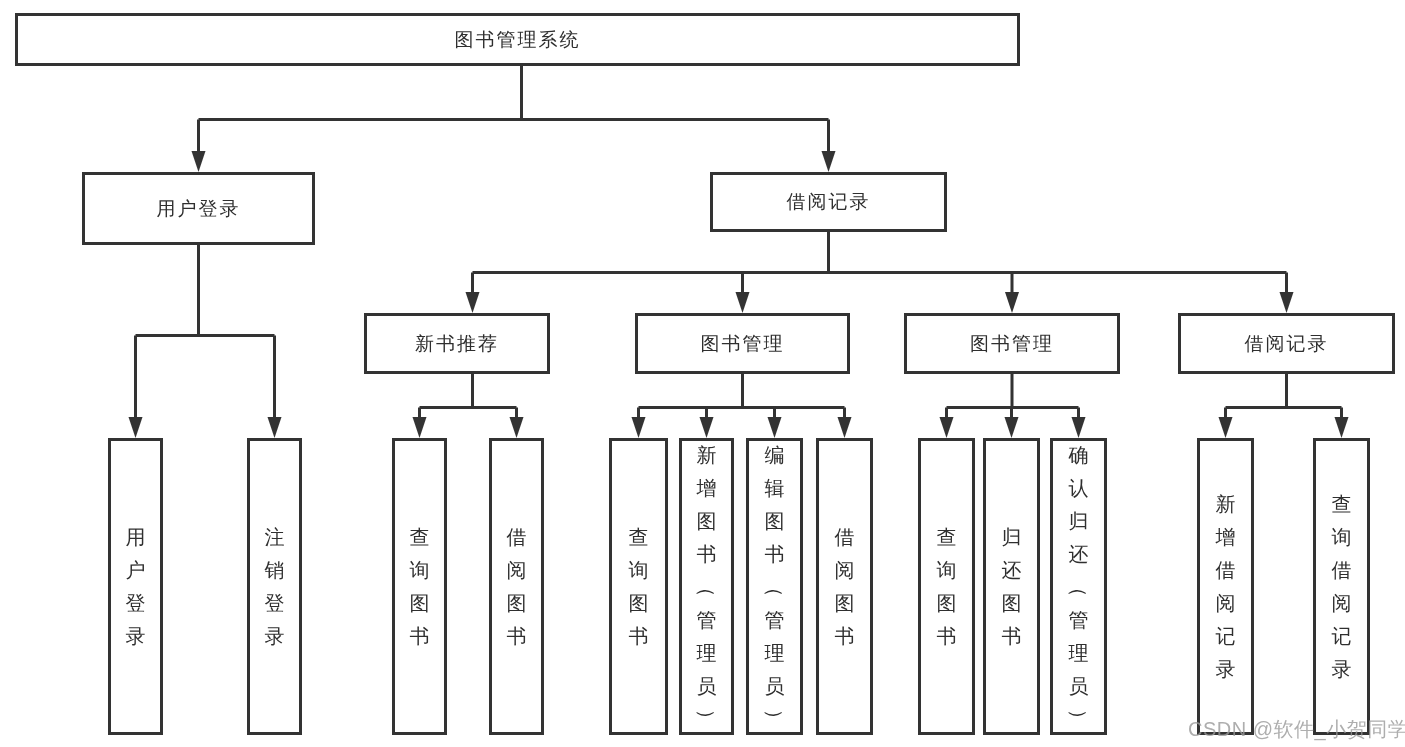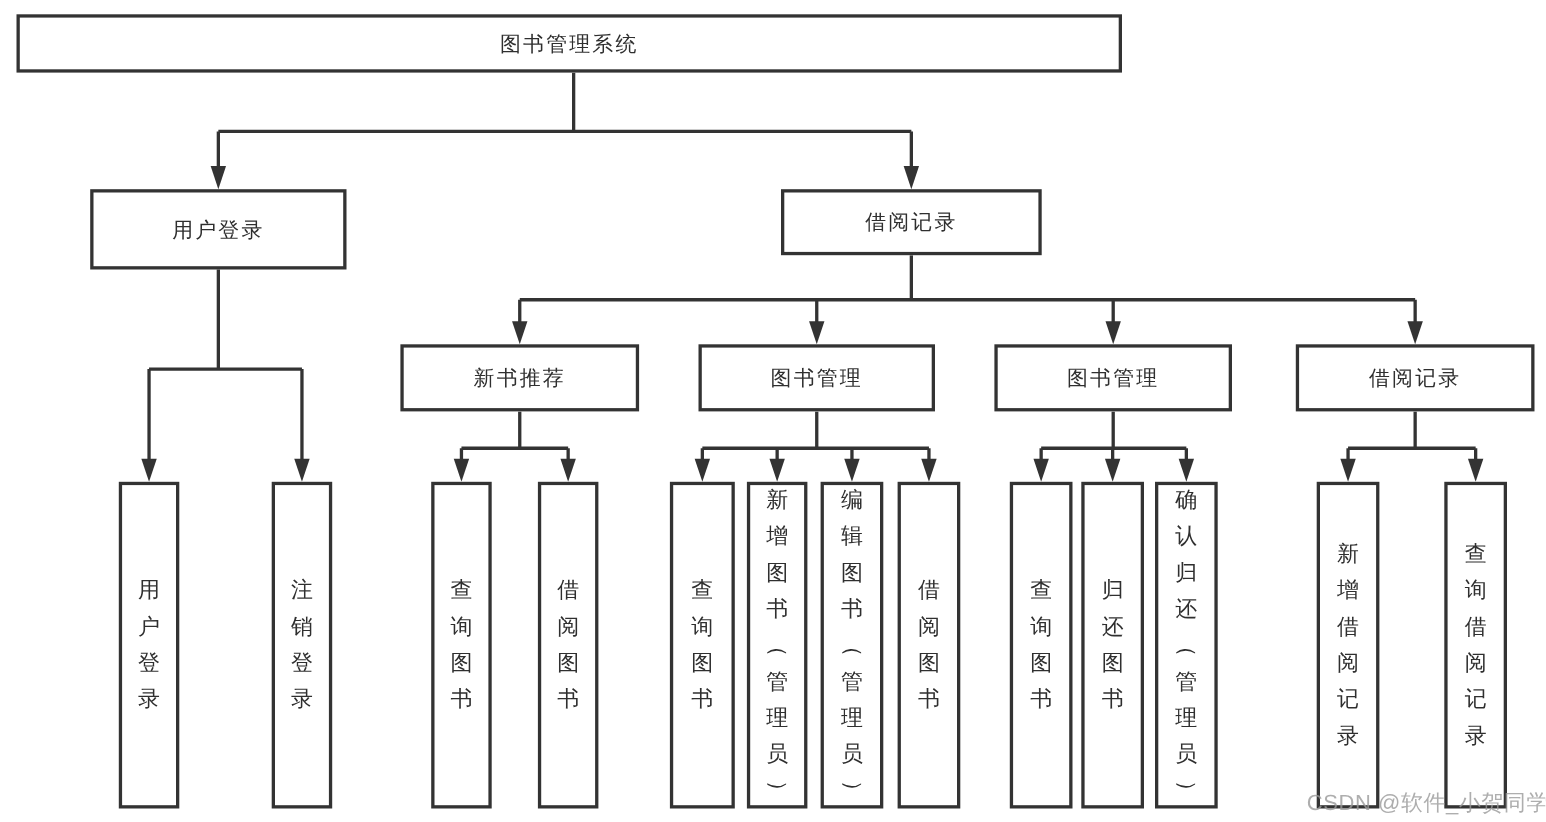--- a/index.html
+++ b/index.html
@@ -10,21 +10,21 @@
   svg.wires { position:absolute; left:0; top:0; z-index:1; }
   .box {
     position:absolute; box-sizing:border-box; z-index:2;
     border:3px solid #333333; background:#ffffff;
     display:flex; align-items:center; justify-content:center;
     color:#2f2f2f; font-size:19px; letter-spacing:2px;
   }
   .root  { left:15px;  top:13px;  width:1005px; height:53px; }
   .n-user   { left:82px;  top:172px; width:233px; height:73px; }
   .n-mgmt   { left:710px; top:172px; width:237px; height:60px; }
-  .n-newbook{ left:364px; top:313px; width:217px; height:61px;align-items:center; }
+  .n-newbook{ left:364px; top:313px; width:186px; height:61px;align-items:center; }
   .n-borrow { left:635px; top:313px; width:215px; height:61px; }
   .n-current{ left:904px; top:313px; width:216px; height:61px; }
   .n-record { left:1178px;top:313px; width:217px; height:61px; }
   .leaf { top:438px; height:297px; }
   .l-g1a { left:108px;  width:55px; } .l-g1b { left:247px;  width:55px; }
   .l-g2a { left:392px;  width:55px; } .l-g2b { left:489px;  width:55px; }
   .l-g3a { left:609px;  width:59px; } .l-g3b { left:679px;  width:55px; }
   .l-g3c { left:746px;  width:57px; } .l-g3d { left:816px;  width:57px; }
   .l-g4a { left:918px;  width:57px; } .l-g4b { left:983px;  width:57px; }
   .l-g4c { left:1050px; width:57px; }

